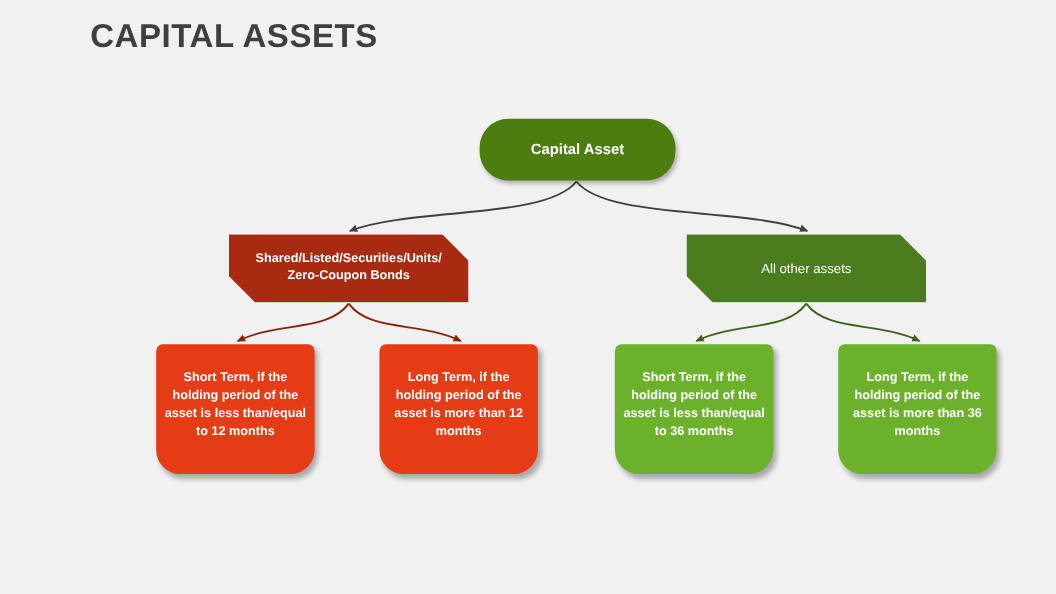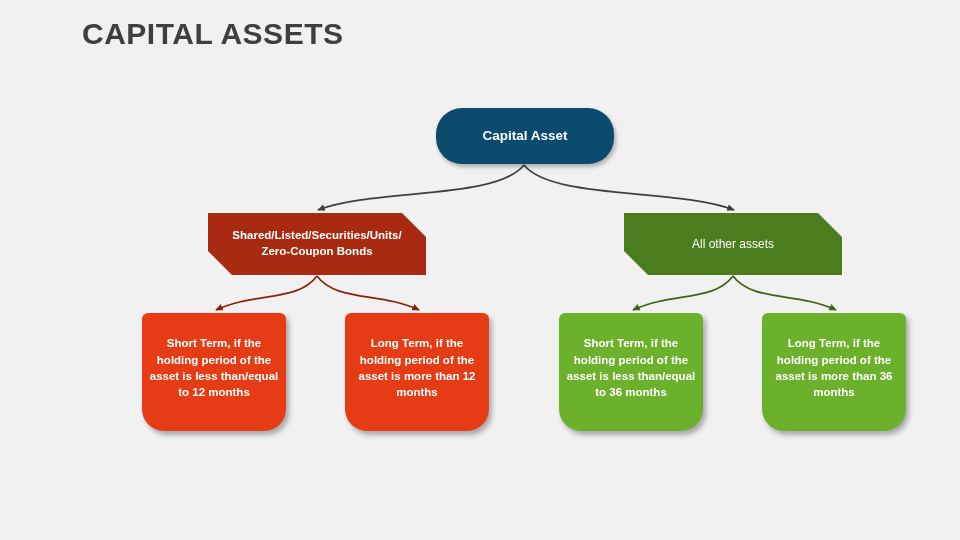--- a/index.html
+++ b/index.html
@@ -44,21 +44,21 @@
     pointer-events: none;
   }
 
   
   #root-node {
     position: absolute;
     left: 390px;
     top: 108px;
     width: 178px;
     height: 56px;
-    background: #0c4a6e;
+    background: #4d7c0f;
     border-radius: 26px;
     box-shadow: 2px 3px 4px rgba(0,0,0,0.28);
     display: flex;
     align-items: center;
     justify-content: center;
   }
   #root-node .node-label {
     color: #ffffff;
     font-size: 13.5px;
     font-weight: bold;

